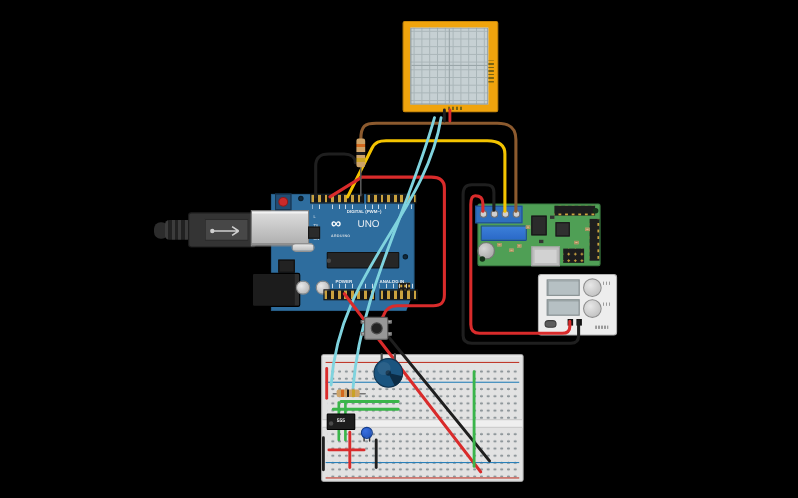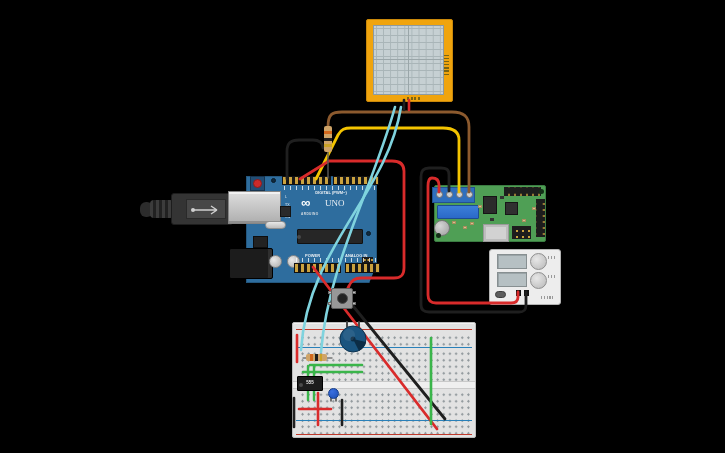--- a/index.html
+++ b/index.html
@@ -134,21 +134,21 @@
   <div class="a hdr" style="left:333px;top:176px;width:46px;height:9px;"></div>
   <div class="a pin-smudge" style="left:284px;top:186px;width:94px;"></div>
   <div class="lbl" style="left:300px;top:191px;width:62px;font-size:4px;font-weight:bold;text-align:center;color:#e9eef3;">DIGITAL (PWM~)</div>
 
   <div class="lbl" style="left:285px;top:196px;font-size:3.5px;color:#e9eef3;">L</div>
   <div class="lbl" style="left:285px;top:204px;font-size:3.5px;color:#e9eef3;">TX</div>
   <div class="lbl" style="left:285px;top:210px;font-size:3.5px;color:#e9eef3;">RX</div>
   <div class="lbl" style="left:285px;top:216px;font-size:3.5px;color:#e9eef3;">ON</div>
 
   <div class="lbl" style="left:301px;top:196px;font-size:13px;font-weight:bold;">∞</div>
-  <div class="lbl" style="left:325px;top:199px;font-size:9px;color:#e9eef3;font-family:Liberation Serif, serif;">UNO</div>
+  <div class="lbl" style="left:325px;top:199px;font-size:9px;color:#e9eef3;">UNO</div>
   <div class="lbl" style="left:301px;top:213px;font-size:3.2px;font-weight:bold;letter-spacing:.4px;color:#d7dee4;">ARDUINO</div>
 
   <div class="a ard-chip2"></div>
   <div class="a crystal"></div>
   <div class="a vreg"></div>
   <div class="a ard-ic"></div>
   <div class="a cap-big" style="left:269px;top:255px;"></div>
   <div class="a cap-big" style="left:287px;top:255px;"></div>
   <div class="a icsp"></div>
 

